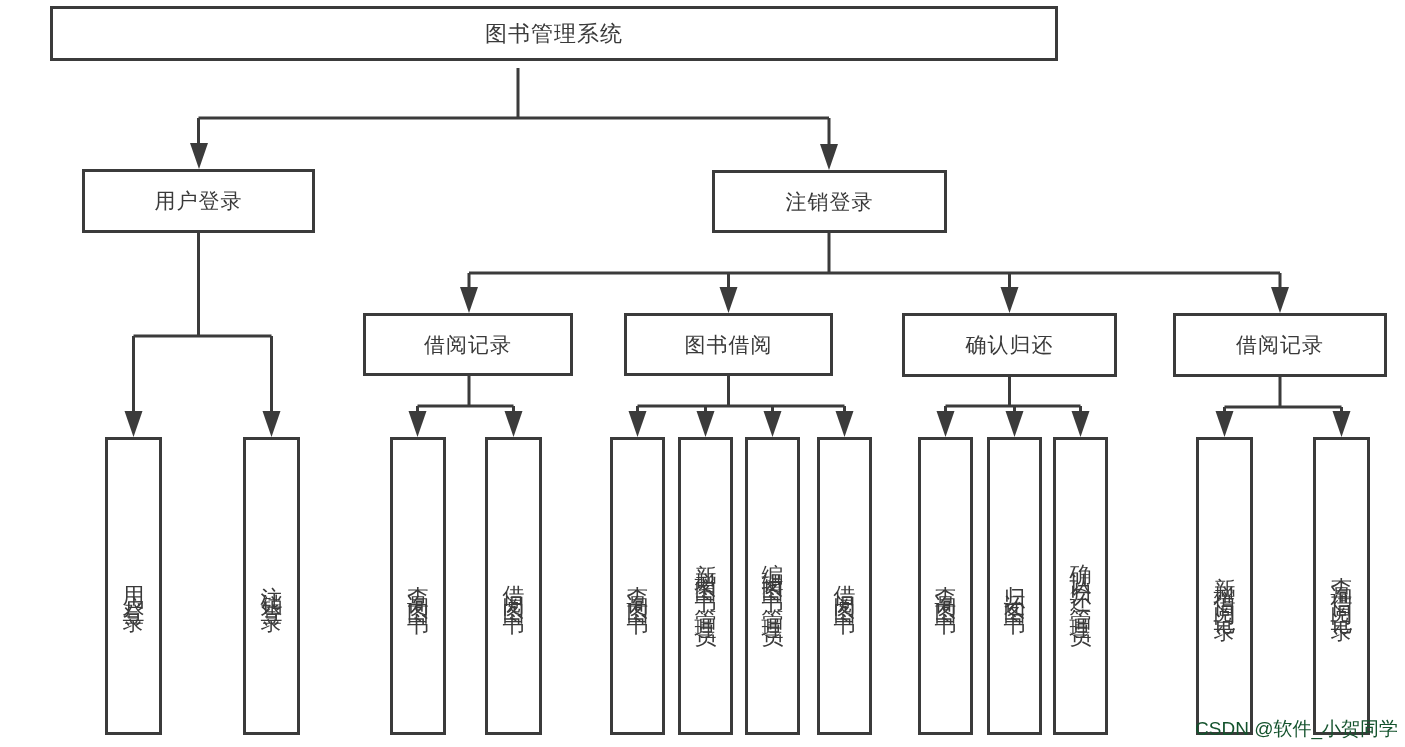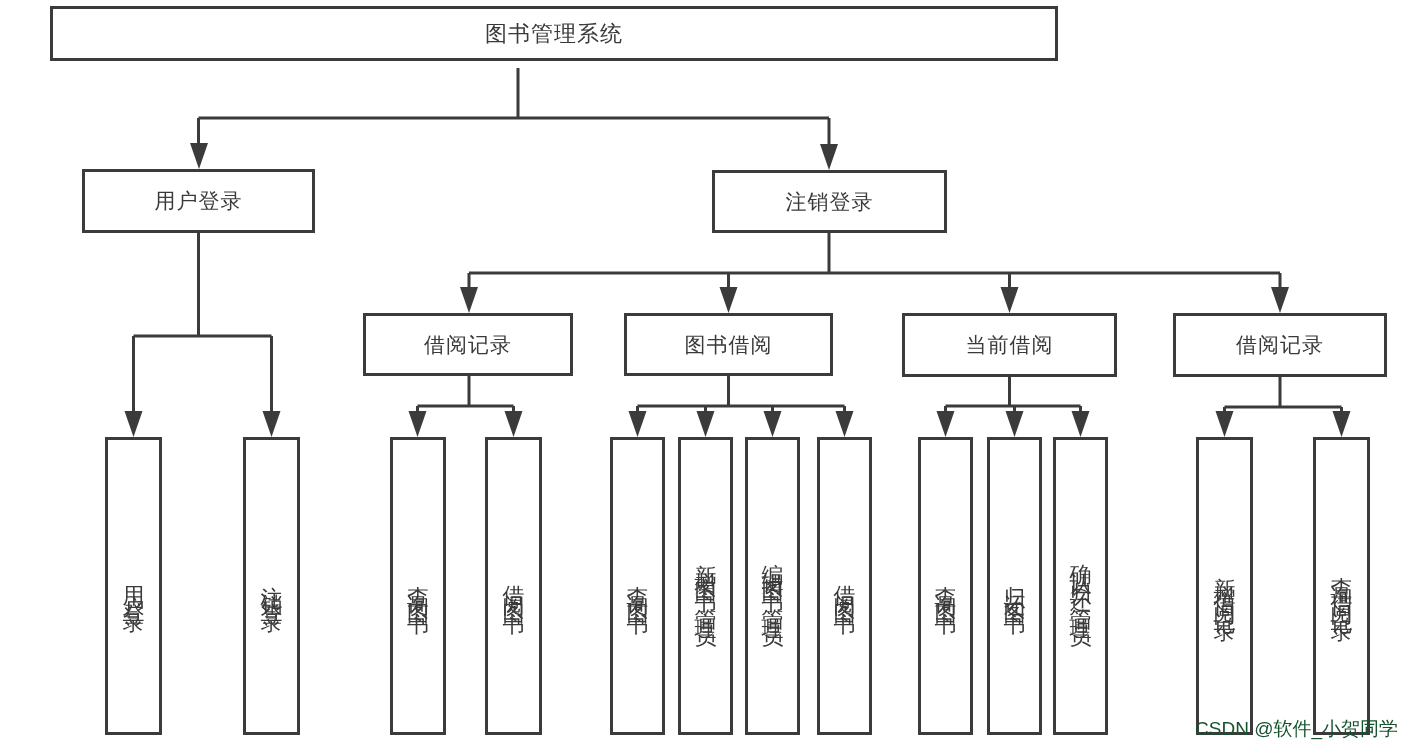--- a/index.html
+++ b/index.html
@@ -110,21 +110,21 @@
     <span class="hlabel">注销登录</span>
   </div>
 
   <div class="node" style="left:363px; top:313px; width:210px; height:63px;">
     <span class="hlabel">借阅记录</span>
   </div>
   <div class="node" style="left:624px; top:313px; width:209px; height:63px;">
     <span class="hlabel">图书借阅</span>
   </div>
   <div class="node" style="left:902px; top:313px; width:215px; height:64px;">
-    <span class="hlabel">当前借阅</span>
+    <span class="hlabel">确认归还</span>
   </div>
   <div class="node" style="left:1173px; top:313px; width:214px; height:64px;">
     <span class="hlabel">借阅记录</span>
   </div>
 
   <div class="node" style="left:105px; top:437px; width:57px; height:298px;">
     <span class="vlabel">用户登录</span>
   </div>
   <div class="node" style="left:243px; top:437px; width:57px; height:298px;">
     <span class="vlabel">注销登录</span>

